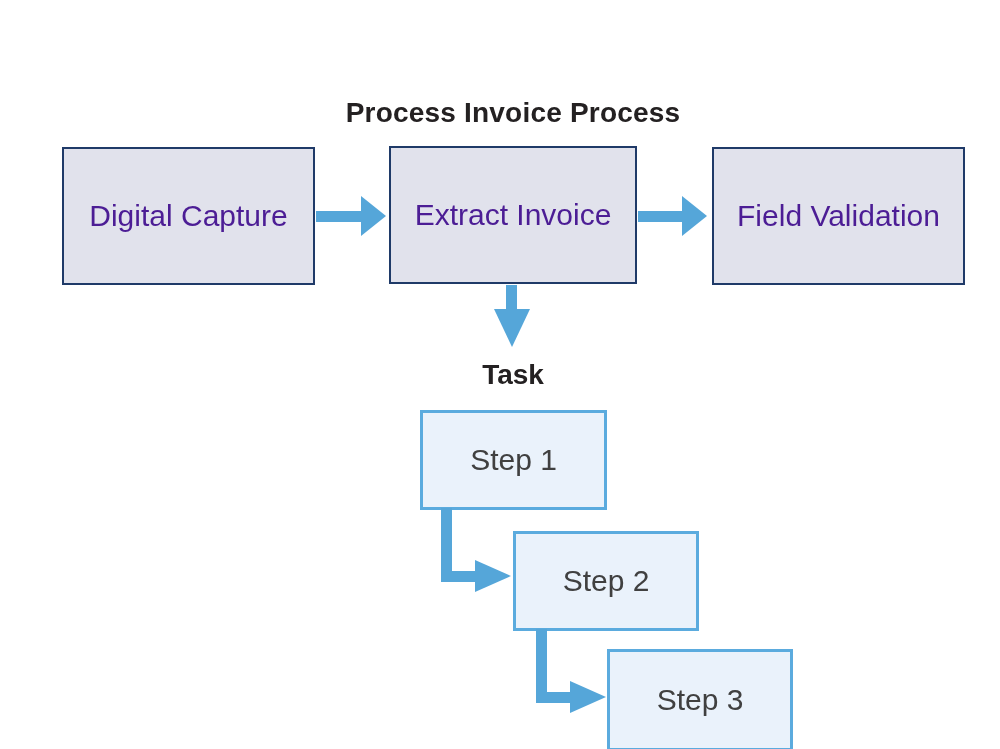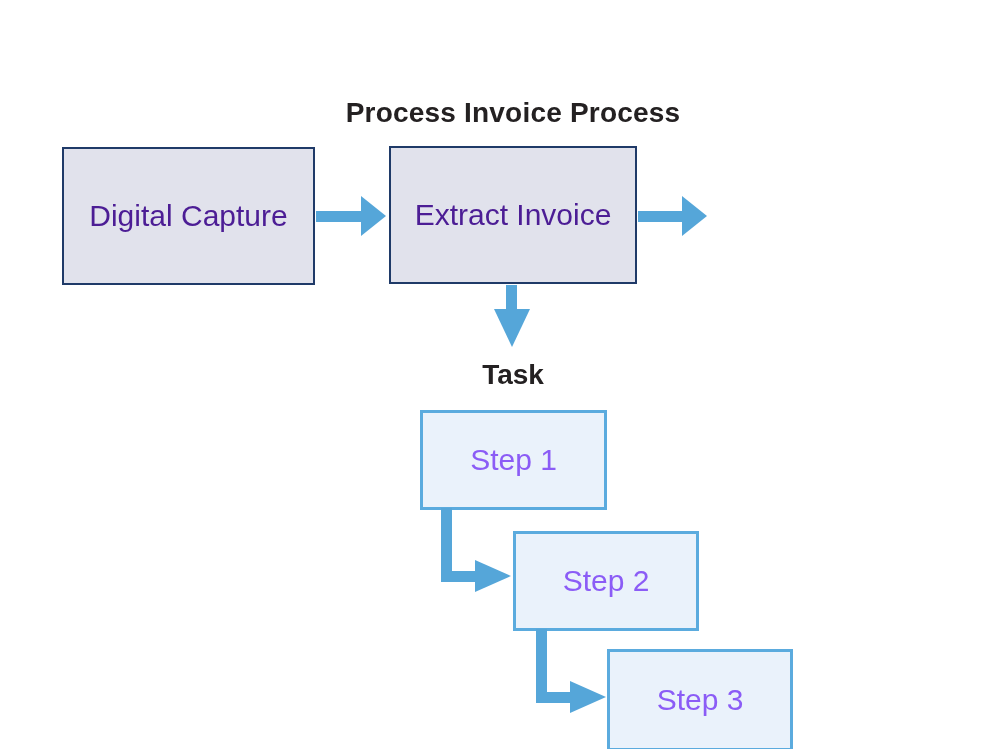--- a/index.html
+++ b/index.html
@@ -37,21 +37,21 @@
   #box-digital-capture{left:62px;top:102px;}
   #box-extract-invoice{left:389px;top:101px;width:248px;}
   #box-field-validation{left:712px;top:102px;}
   .step-box{
     position:absolute;
     box-sizing:border-box;
     width:187px;height:100px;
     background:var(--step-box-fill,#eaf2fb);
     border:3px solid var(--step-box-border,#5babde);
     display:flex;align-items:center;justify-content:center;
-    font-size:30px;color:#8b5cf6;
+    font-size:30px;color:#404040;
     white-space:nowrap;
   }
   #box-step-1{left:420px;top:365px;}
   #box-step-2{left:513px;top:486px;width:186px;}
   #box-step-3{left:607px;top:604px;width:186px;height:102px;}
   .shaft{position:absolute;background:var(--arrow,#55a6d9);}
   .tri{position:absolute;width:0;height:0;}
   
   #arrow1-shaft{left:316px;top:166px;width:45px;height:11px;}
   #arrow1-head{left:361px;top:151px;
@@ -94,20 +94,23 @@
   <div class="shaft" id="arrow1-shaft"></div>
   <div class="tri" id="arrow1-head"></div>
 
   <div class="process-box" id="box-extract-invoice">
     <span>Extract Invoice</span>
   </div>
 
   <div class="shaft" id="arrow2-shaft"></div>
   <div class="tri" id="arrow2-head"></div>
 
+  <div class="process-box" id="box-field-validation">
+    <span>Field Validation</span>
+  </div>
 
   <div class="shaft" id="arrow-down-shaft"></div>
   <div class="tri" id="arrow-down-head"></div>
 
   <div class="task-title">Task</div>
 
   <div class="step-box" id="box-step-1">
     <span>Step 1</span>
   </div>
 

